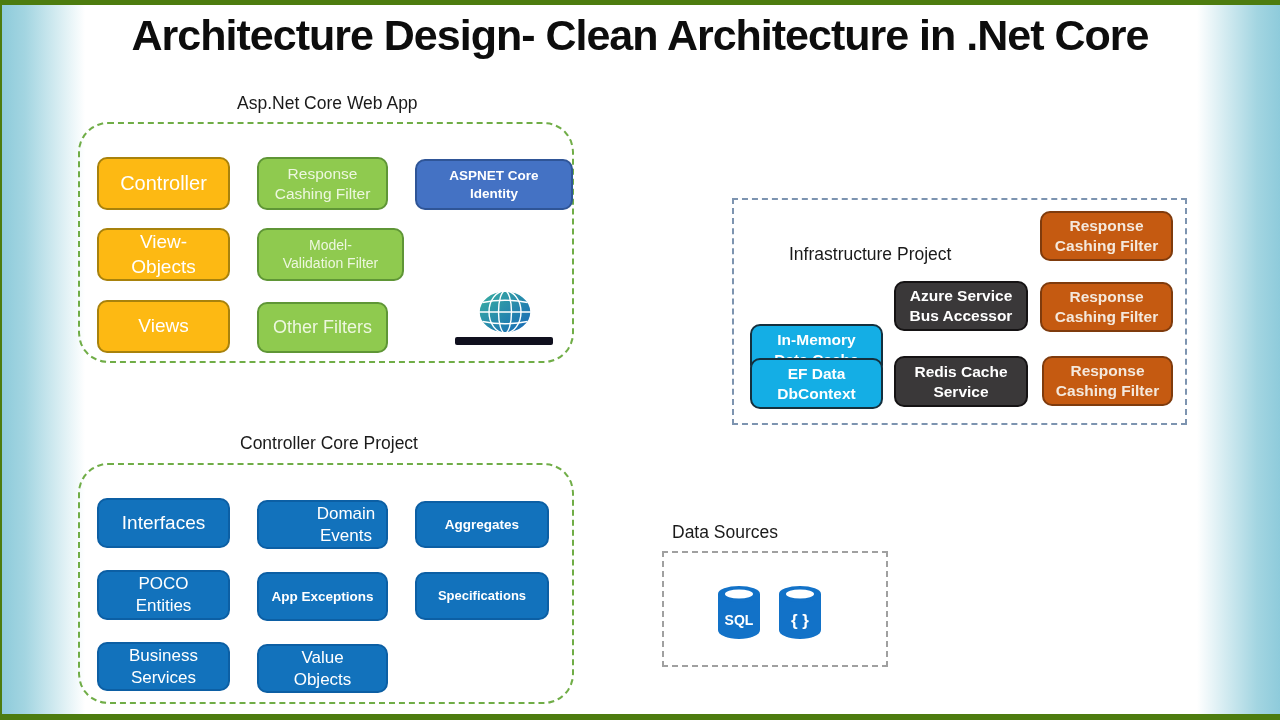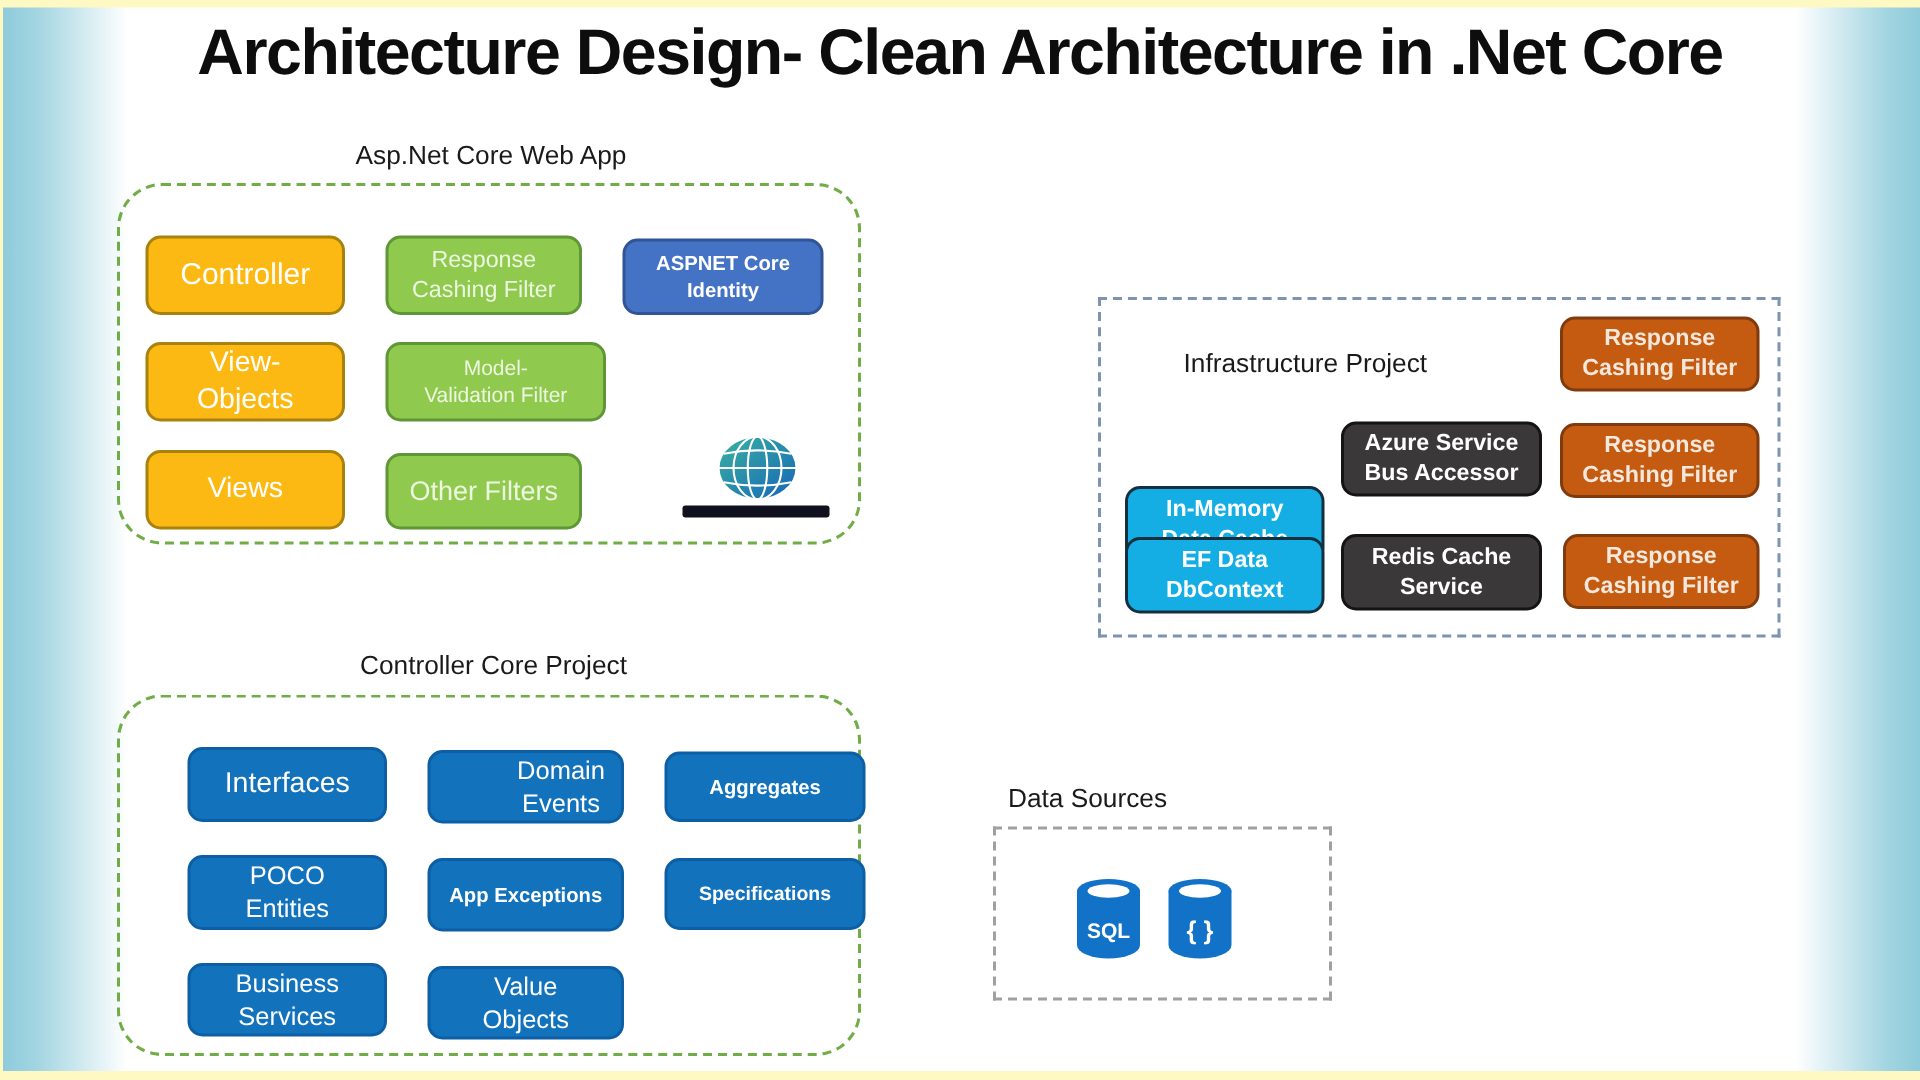--- a/index.html
+++ b/index.html
@@ -1,32 +1,32 @@
 <!DOCTYPE html>
 <html><head>
 <meta charset="utf-8">
 <style>
   html,body{margin:0;padding:0;background:#000;width:1280px;height:720px;overflow:hidden;
             font-family:"Liberation Sans",sans-serif;}
-  .stage{position:relative;width:1280px;height:720px;background:#fef9c3;}
+  .stage{position:relative;width:1280px;height:720px;background:#4d7c0f;}
   .slide{position:absolute;left:2px;top:5px;right:0;bottom:6px;
          background:linear-gradient(90deg,#8ecbdb 0%,#a3d5e1 1.8%,#ffffff 6.5%,#ffffff 93.5%,#a3d5e1 98.2%,#8ecbdb 100%);}
   .title{position:absolute;left:0;top:11px;width:100%;text-align:center;
          font-size:43px;font-weight:700;letter-spacing:-1px;color:#0d0d0d;}
   .sec-label{position:absolute;font-size:17.5px;color:#1a1a1a;white-space:nowrap;}
   .group{position:absolute;border:2px dashed #70AD47;border-radius:30px;}
   .group-slate{position:absolute;border:2px dashed #7D94B0;}
   .group-gray{position:absolute;border:2px dashed #A0A0A0;}
   .box{position:absolute;display:flex;align-items:center;justify-content:center;
        text-align:center;white-space:pre-line;color:#ffffff;line-height:1.28;
        border-radius:10px;border:2px solid transparent;box-sizing:border-box;}
   .gold  {background:#FDB913;border-color:#A8820C;}
   .green {background:#8FCA4F;border-color:#5F9636;color:#EDF7DF;}
   .blueacc{background:#4472C4;border-color:#2F5597;font-weight:700;}
-  .azure {background:#1272BC;border-color:#0C5FA4;margin-left:28px;}
+  .azure {background:#1272BC;border-color:#0C5FA4;}
   .cyan  {background:#14AEE5;border-color:#14303E;font-weight:600;}
   .dark  {background:#3A3839;border-color:#151314;font-weight:600;}
   .orange{background:#C55A11;border-color:#7F3B0D;color:#F4E8DC;font-weight:600;}
   .bold{font-weight:700;}
   .globe-bar{position:absolute;left:455px;top:337px;width:98px;height:8px;
              background:#10101e;border-radius:2px;}
   .icon{position:absolute;}
 </style>
 </head>
 <body>
@@ -35,21 +35,21 @@
   <div class="slide"></div>
 
   <div class="title">Architecture Design- Clean Architecture in .Net Core</div>
 
   <div class="sec-label" style="left:237px;top:93px;">Asp.Net Core Web App</div>
   <div class="group" style="left:78px;top:122px;width:492px;height:237px;"></div>
 
   <div class="box gold" style="left:97px;top:157px;width:133px;height:53px;font-size:20px;">Controller</div>
   <div class="box green" style="left:257px;top:157px;width:131px;height:53px;font-size:15.5px;">Response
 Cashing Filter</div>
-  <div class="box blueacc" style="left:415px;top:159px;width:134px;height:51px;font-size:13.5px;">ASPNET Core
+  <div class="box blueacc" style="left:415px;top:159px;width:158px;height:51px;font-size:13.5px;">ASPNET Core
 Identity</div>
   <div class="box gold" style="left:97px;top:228px;width:133px;height:53px;font-size:19px;">View-
 Objects</div>
   <div class="box green" style="left:257px;top:228px;width:147px;height:53px;font-size:14px;">Model-
 Validation Filter</div>
   <div class="box gold" style="left:97px;top:300px;width:133px;height:53px;font-size:19px;">Views</div>
   <div class="box green" style="left:257px;top:302px;width:131px;height:51px;font-size:18px;">Other Filters</div>
 
   <svg class="icon" style="left:477px;top:289px;" width="56" height="46" viewBox="0 0 56 46">
     <defs>
@@ -64,21 +64,21 @@
       <ellipse cx="28" cy="23" rx="16" ry="21"></ellipse>
       <ellipse cx="28" cy="23" rx="6.5" ry="21"></ellipse>
       <line x1="2" y1="23" x2="54" y2="23"></line>
       <path d="M5.5,13.5 Q28,9 50.5,13.5"></path>
       <path d="M5.5,32.5 Q28,37 50.5,32.5"></path>
     </g>
   </svg>
   <div class="globe-bar"></div>
 
   <div class="group-slate" style="left:732px;top:198px;width:451px;height:223px;"></div>
-  <div class="sec-label" style="left:789px;top:232px;text-align:center;">Infrastructure Project</div>
+  <div class="sec-label" style="left:789px;top:244px;text-align:center;">Infrastructure Project</div>
 
   <div class="box orange" style="left:1040px;top:211px;width:133px;height:50px;font-size:15.5px;">Response
 Cashing Filter</div>
   <div class="box cyan" style="left:750px;top:285px;width:133px;height:51px;font-size:15.5px;margin-top:39px;">In-Memory
 Data Cache</div>
   <div class="box dark" style="left:894px;top:281px;width:134px;height:50px;font-size:15.5px;">Azure Service
 Bus Accessor</div>
   <div class="box orange" style="left:1040px;top:282px;width:133px;height:50px;font-size:15.5px;">Response
 Cashing Filter</div>
   <div class="box cyan" style="left:750px;top:358px;width:133px;height:51px;font-size:15.5px;">EF Data

